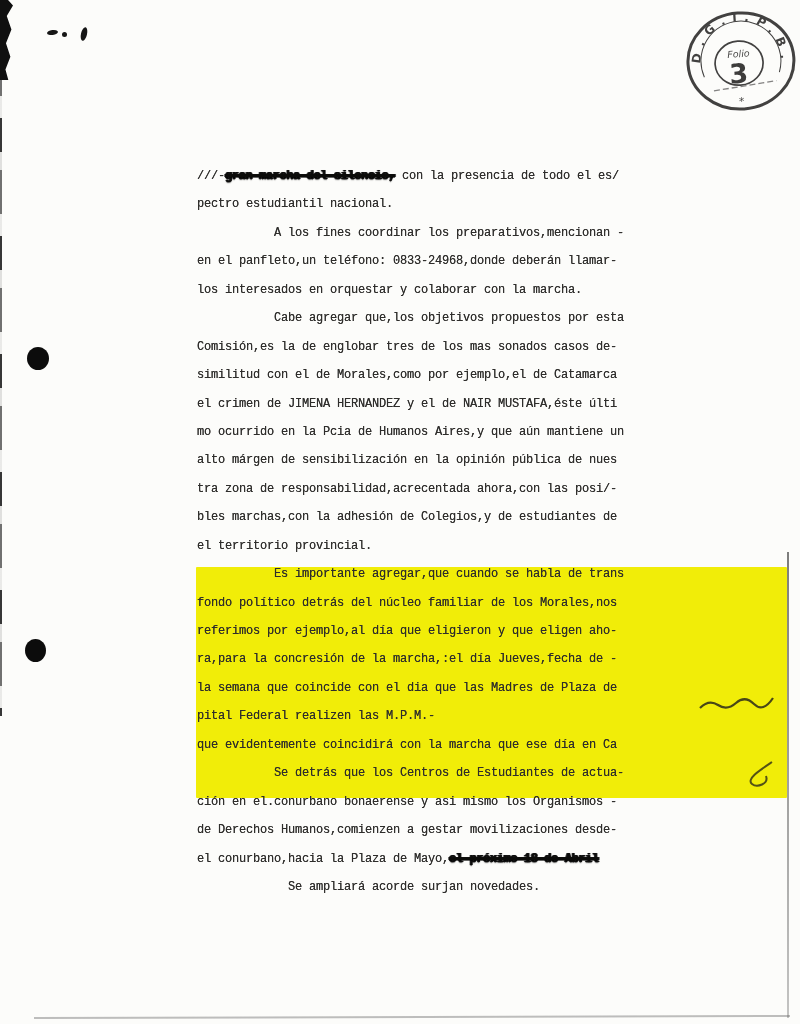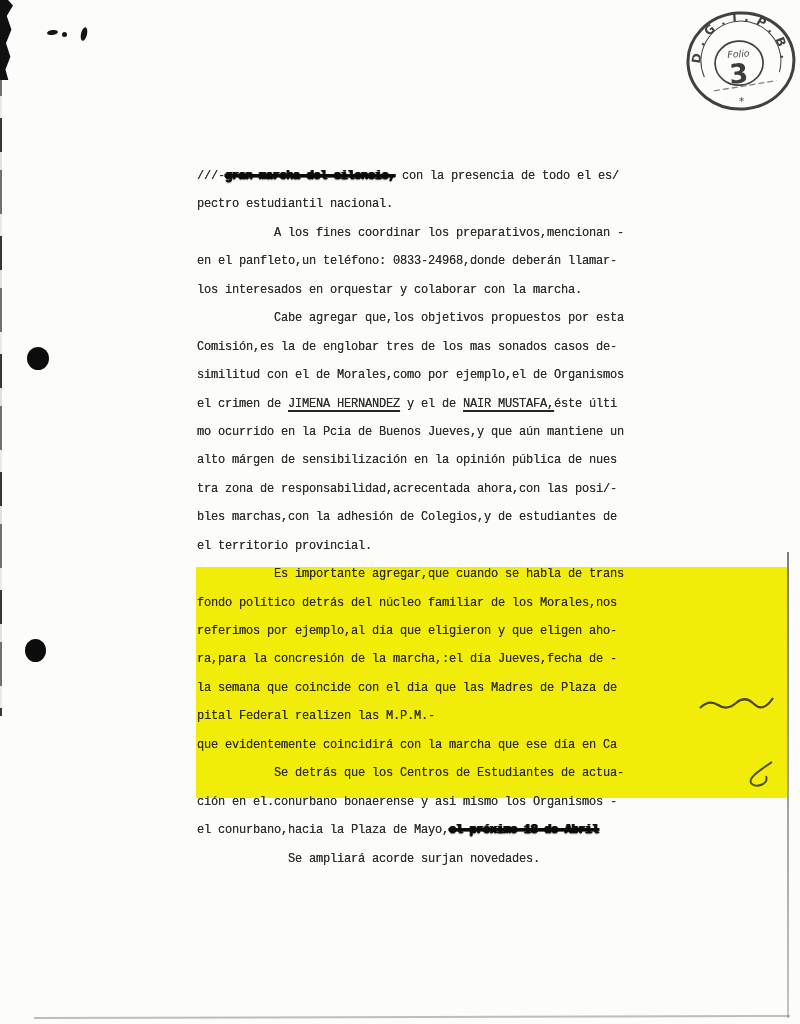--- a/index.html
+++ b/index.html
@@ -48,21 +48,21 @@
     text-shadow:0 0 .6px rgba(46,45,43,.85);
   }
   .textblock .line{height:28.45px;line-height:28.45px;white-space:pre;}
   .textblock .b{
     font-weight:bold;color:#0d0d0c;letter-spacing:-.4px;
     text-decoration:line-through;text-decoration-thickness:3px;
     text-decoration-color:rgba(15,15,12,.72);
     text-shadow:.8px 0 0 rgba(0,0,0,.85),-.8px 0 0 rgba(0,0,0,.7),0 .8px 1.2px rgba(0,0,0,.75);
   }
   .textblock .u{
-    text-decoration:underline;text-decoration-thickness:1.6px;
+    text-decoration-thickness:1.6px;
     text-underline-offset:3px;text-decoration-color:rgba(35,34,32,.9);
   }
   .penmarks{position:absolute;left:0;top:0;width:800px;height:1024px;z-index:3;pointer-events:none;}
 </style>
 </head>
 <body>
 
 <div class="page" style="background: rgb(252, 252, 250);">
 
   <div class="edge-left"></div>
@@ -93,36 +93,37 @@
   <div class="highlight" style="background: rgb(241, 237, 8);"></div>
 
   <div class="textblock" style="color: rgb(46, 45, 43);">
       <div class="line"><span>///-</span><span class="b">gran marcha del silencio,</span><span> con la presencia de todo el es/</span></div>
       <div class="line"><span>pectro estudiantil nacional.</span></div>
       <div class="line"><span>           A los fines coordinar los preparativos,mencionan -</span></div>
       <div class="line"><span>en el panfleto,un teléfono: 0833-24968,donde deberán llamar-</span></div>
       <div class="line"><span>los interesados en orquestar y colaborar con la marcha.</span></div>
       <div class="line"><span>           Cabe agregar que,los objetivos propuestos por esta</span></div>
       <div class="line"><span>Comisión,es la de englobar tres de los mas sonados casos de-</span></div>
-      <div class="line"><span>similitud con el de Morales,como por ejemplo,el de Organismos</span></div>
+      <div class="line"><span>similitud con el de Morales,como por ejemplo,el de Catamarca</span></div>
       <div class="line"><span>el crimen de </span><span class="u">JIMENA HERNANDEZ</span><span> y el de </span><span class="u">NAIR MUSTAFA,</span><span>éste últi</span></div>
-      <div class="line"><span>mo ocurrido en la Pcia de Buenos Jueves,y que aún mantiene un</span></div>
+      <div class="line"><span>mo ocurrido en la Pcia de Humanos Aires,y que aún mantiene un</span></div>
       <div class="line"><span>alto márgen de sensibilización en la opinión pública de nues</span></div>
       <div class="line"><span>tra zona de responsabilidad,acrecentada ahora,con las posi/-</span></div>
       <div class="line"><span>bles marchas,con la adhesión de Colegios,y de estudiantes de</span></div>
       <div class="line"><span>el territorio provincial.</span></div>
       <div class="line"><span>           Es importante agregar,que cuando se habla de trans</span></div>
       <div class="line"><span>fondo político detrás del núcleo familiar de los Morales,nos</span></div>
       <div class="line"><span>referimos por ejemplo,al día que eligieron y que eligen aho-</span></div>
       <div class="line"><span>ra,para la concresión de la marcha,:el día Jueves,fecha de -</span></div>
       <div class="line"><span>la semana que coincide con el dia que las Madres de Plaza de</span></div>
       <div class="line"><span>pital Federal realizen las M.P.M.-</span></div>
       <div class="line"><span>que evidentemente coincidirá con la marcha que ese día en Ca</span></div>
       <div class="line"><span>           Se detrás que los Centros de Estudiantes de actua-</span></div>
       <div class="line"><span>ción en el.conurbano bonaerense y asi mismo los Organismos -</span></div>
+      <div class="line"><span>de Derechos Humanos,comienzen a gestar movilizaciones desde-</span></div>
       <div class="line"><span>el conurbano,hacia la Plaza de Mayo,</span><span class="b">el próximo 18 de Abril</span></div>
       <div class="line"><span>             Se ampliará acorde surjan novedades.</span></div>
     </div>
 
   <svg class="penmarks" viewBox="0 0 800 1024">
     <path d="M700,708 q9,-9 18,-3 t18,-2 t18,1 t19,-6" fill="none" stroke="#1e1d1b" stroke-width="2.2" opacity="0.8"></path>
     <path d="M772,762 c-12,8 -26,17 -20,22 c5,4 17,0 14,-8" fill="none" stroke="#1e1d1b" stroke-width="2" opacity="0.75"></path>
   </svg>
 
 </div>

